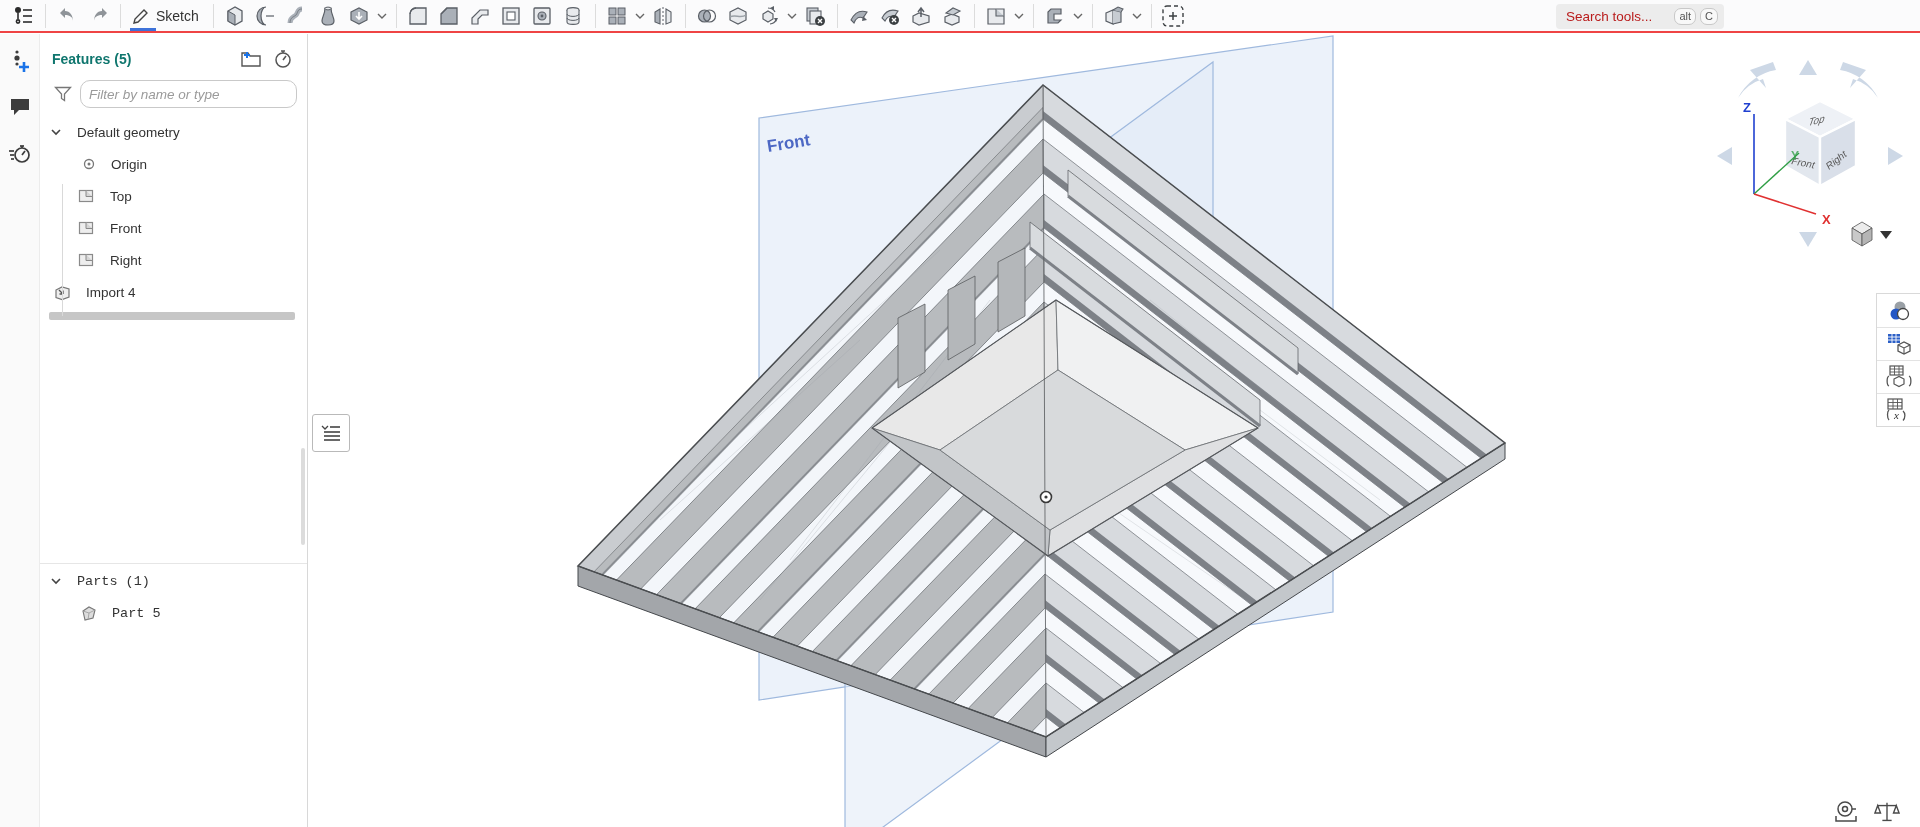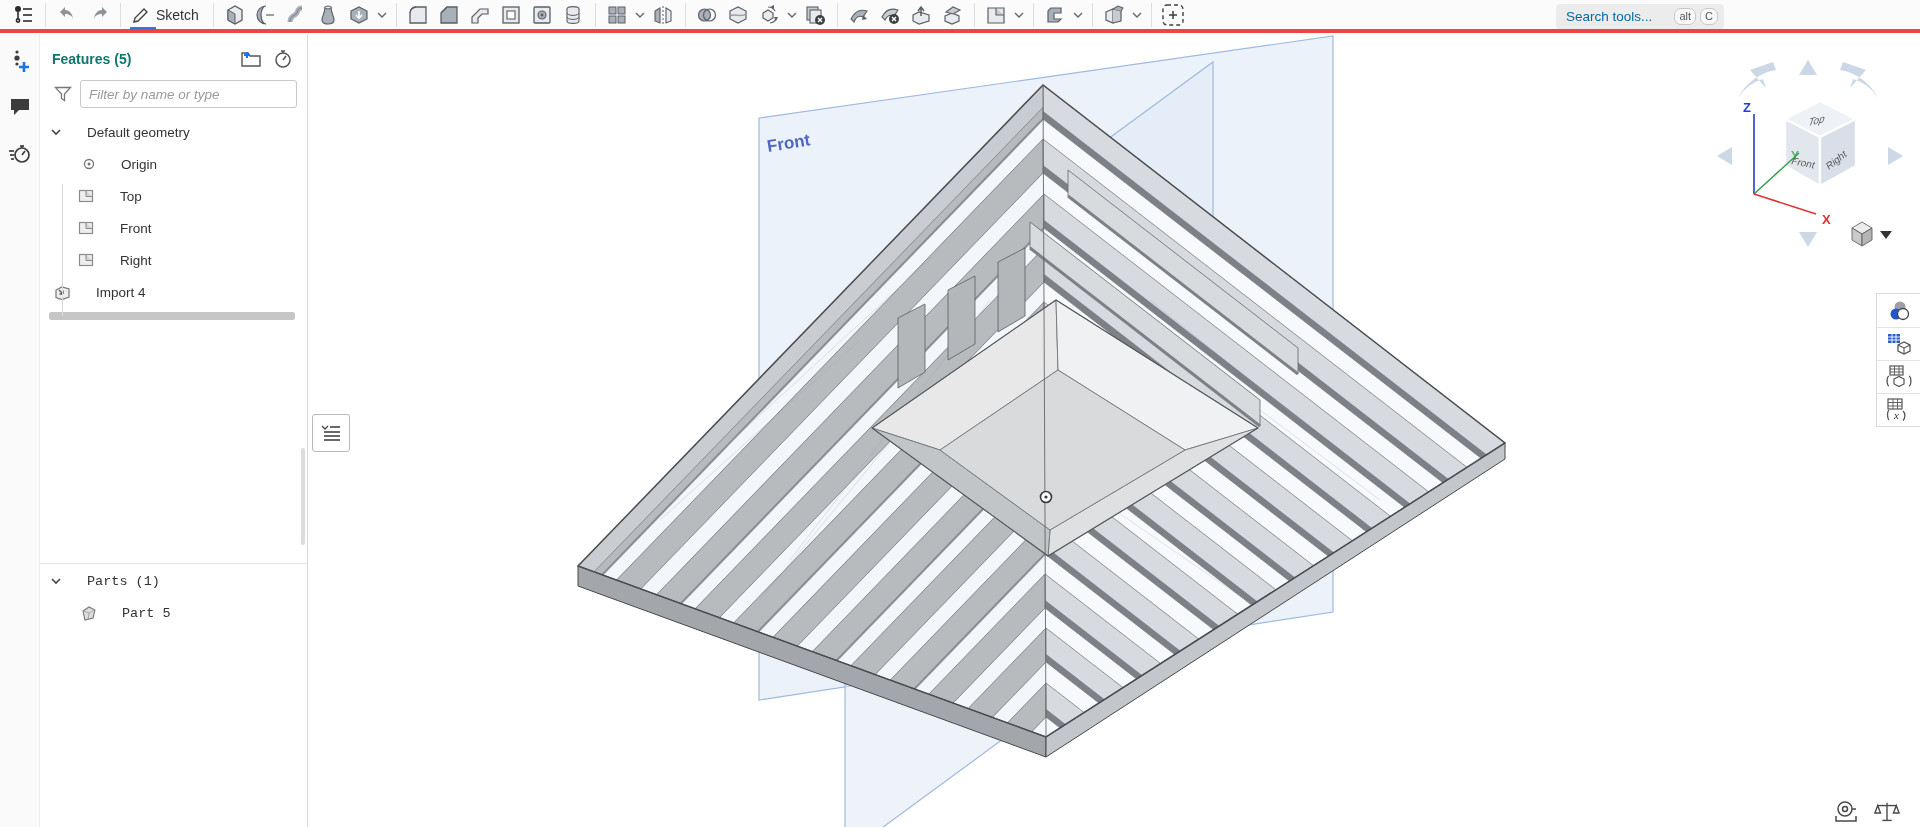--- a/index.html
+++ b/index.html
@@ -6,54 +6,54 @@
   html,body { margin:0; padding:0; }
   body {
     width:1920px; height:827px; position:relative; overflow:hidden;
     background:#fff; font-family:"Liberation Sans", sans-serif; color:#333;
   }
   
   .scene { position:absolute; left:0; top:0; z-index:0; }
   
   .toolbar {
     position:absolute; left:0; top:0; width:1920px; height:33px;
-    background:#fbfbfc; border-bottom:4px solid #ef4444;
+    background:#fbfbfc; border-bottom:2px solid #ef4444;
     display:flex; align-items:center; z-index:6; padding-left:8px;
   }
   .tb-btn { height:27px; min-width:31px; display:flex; align-items:center; justify-content:center;
             border-radius:3px; position:relative; flex:0 0 auto; }
   .tb-chevron { min-width:15px; }
   .tb-sep { width:1px; height:24px; background:#dcdcdc; margin:0 6px; flex:0 0 auto; }
   .sketch-btn { padding:0 8px 0 4px; gap:5px; font-size:14px; color:#333; }
   .sketch-underline { position:absolute; left:3px; bottom:-2px; width:26px; height:3px; background:#3d72d9; }
   .search-box {
     position:absolute; left:1556px; top:4px; height:25px; width:168px;
     background:#ececec; border-radius:4px; display:flex; align-items:center;
     padding:0 6px 0 10px; gap:4px; cursor:text;
   }
-  .search-box .ph { color:#0369a1; font-size:13.5px; flex:1 1 auto; white-space:nowrap; }
+  .search-box .ph { color:#b91c1c; font-size:13.5px; flex:1 1 auto; white-space:nowrap; }
   .kbd { background:#f8f8f8; border:1px solid #c8c8c8; border-radius:7px; font-size:11px;
          color:#555; padding:1px 4px; line-height:13px; }
   
   .left-rail { position:absolute; left:0; top:34px; width:40px; height:793px; background:#fafafa;
                border-right:1px solid #ececec; z-index:5; display:flex; flex-direction:column;
                align-items:center; padding-top:14px; gap:20px; }
   .rail-btn { width:26px; height:26px; display:flex; align-items:center; justify-content:center; }
   
   .features-panel { position:absolute; left:40px; top:34px; width:268px; height:793px;
                     background:#fff; border-right:1px solid #d8d8d8; z-index:5; font-size:13.5px; }
   .fp-header { display:flex; align-items:center; padding:14px 12px 4px 12px; }
   .fp-title { font-weight:700; font-size:14px; color:#0f766e; flex:1; }
   .fp-hicon { width:24px; height:22px; display:flex; align-items:center; justify-content:center; margin-left:8px; }
   .fp-filter { display:flex; align-items:center; padding:6px 10px 8px 14px; gap:8px; }
-  .fp-filter input { flex:1; height:28px; border:1px solid #c9c9c9; border-radius:3px;
+  .fp-filter input { flex:1; height:28px; border:1px solid #c9c9c9; border-radius:10px;
                      font-style:italic; font-size:13.5px; color:#444; padding:0 8px;
                      font-family:"Liberation Sans",sans-serif; outline:none; }
   .fp-filter input::placeholder { color:#9a9a9a; }
-  .tree-row { display:flex; align-items:center; height:32px; padding-left:10px; gap:25px; cursor:default; }
+  .tree-row { display:flex; align-items:center; height:32px; padding-left:10px; gap:15px; cursor:default; }
   .tree-row .lbl { color:#333; }
   .indent-1 { padding-left:42px; }
   .guide { position:absolute; left:22px; top:150px; width:1px; height:132px; background:#d9d9d9; }
   .rollback-bar { margin:4px 12px 0 9px; height:8px; background:#c6c6c6; border-radius:2px; cursor:row-resize; }
   .parts-divider { position:absolute; left:0; top:529px; width:100%; height:1px; background:#e6e6e6; }
   .parts-block { position:absolute; left:0; top:531px; width:100%;font-family:Liberation Mono, monospace; }
   .scroll-thumb { position:absolute; right:2px; top:414px; width:4px; height:97px; background:#dcdcdc; border-radius:2px; }
   
   .fl-toggle { position:absolute; left:312px; top:414px; width:38px; height:38px; background:#fff;
                border:1px solid #b9b9b9; border-radius:3px; z-index:5;

